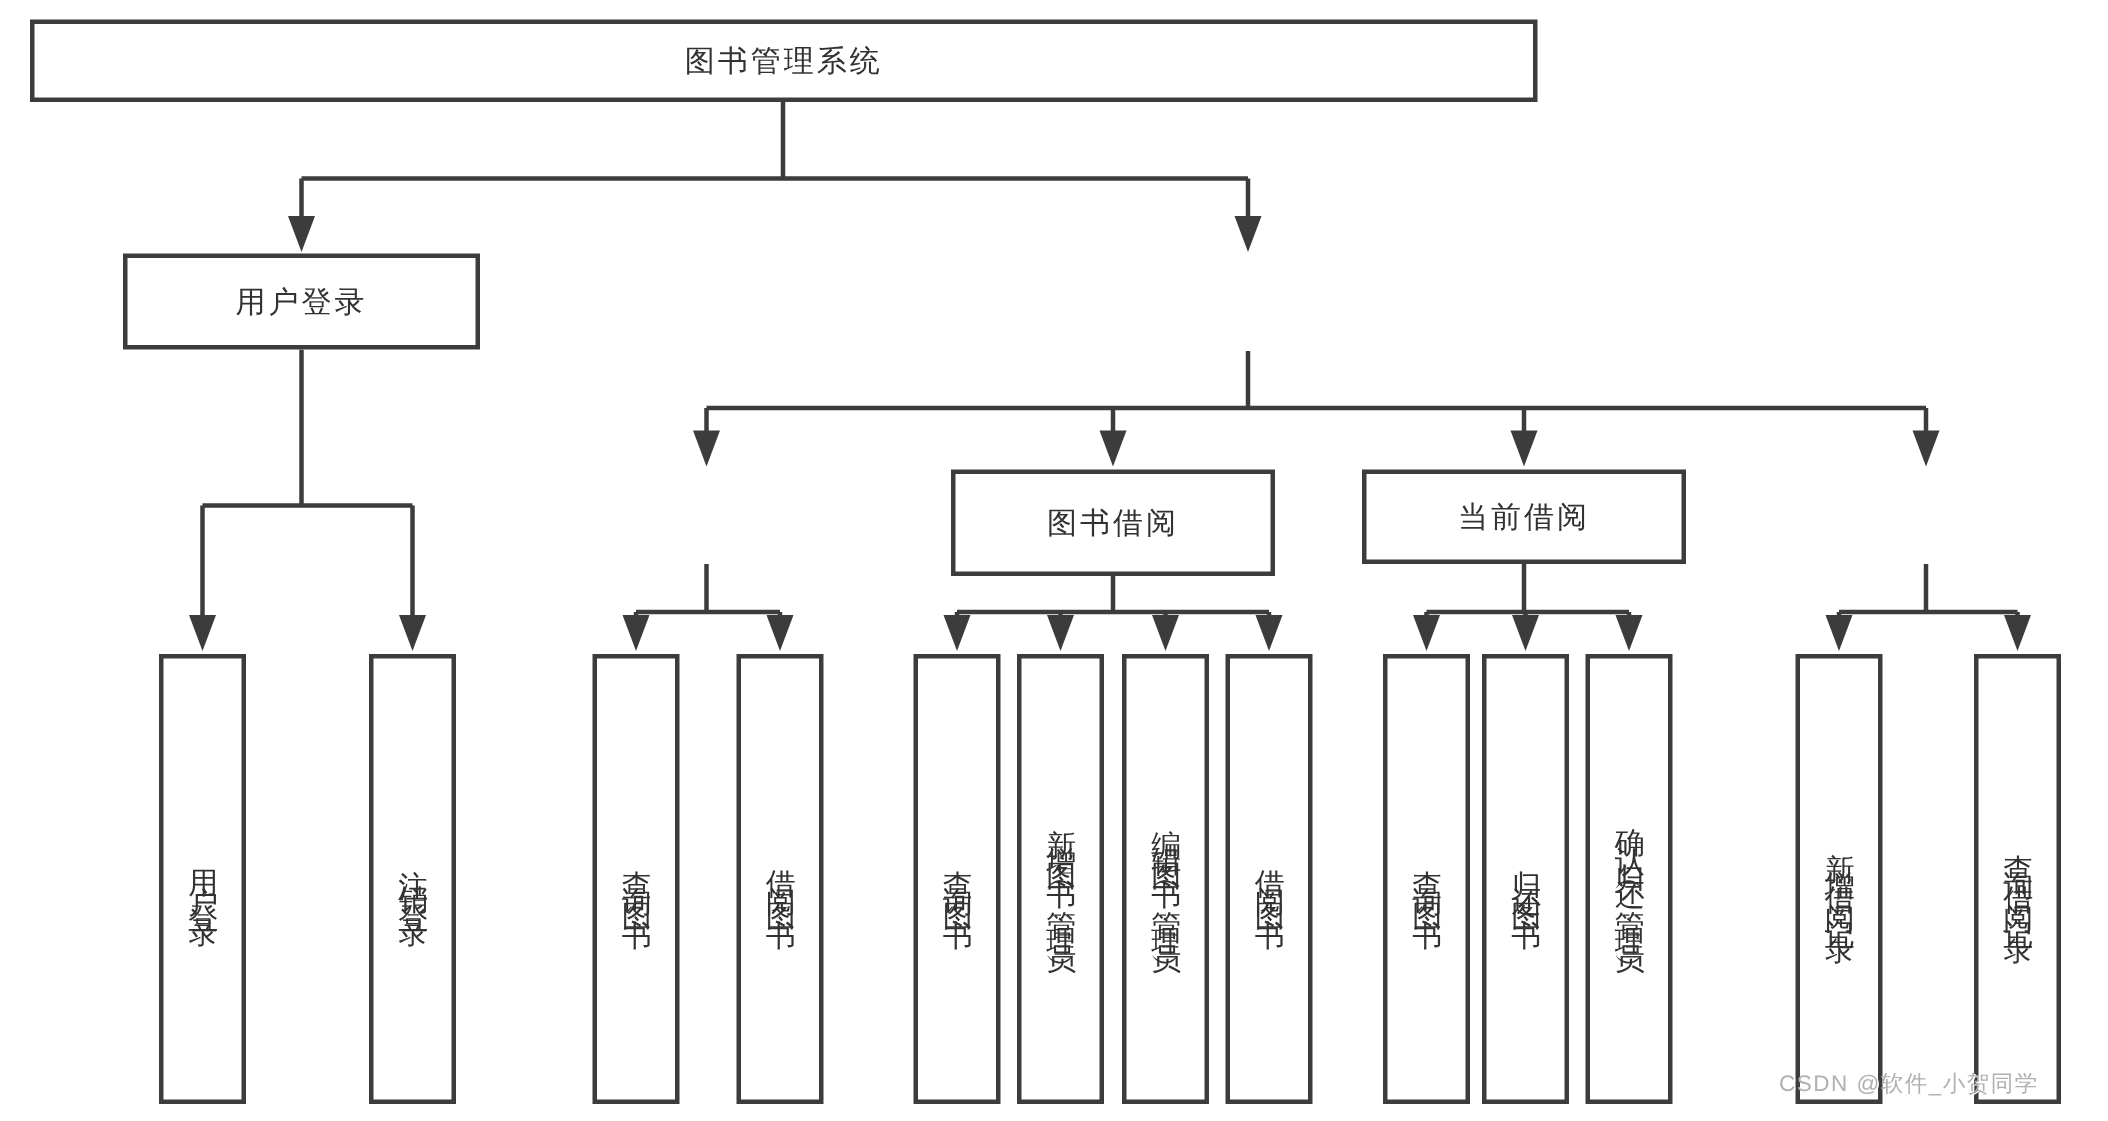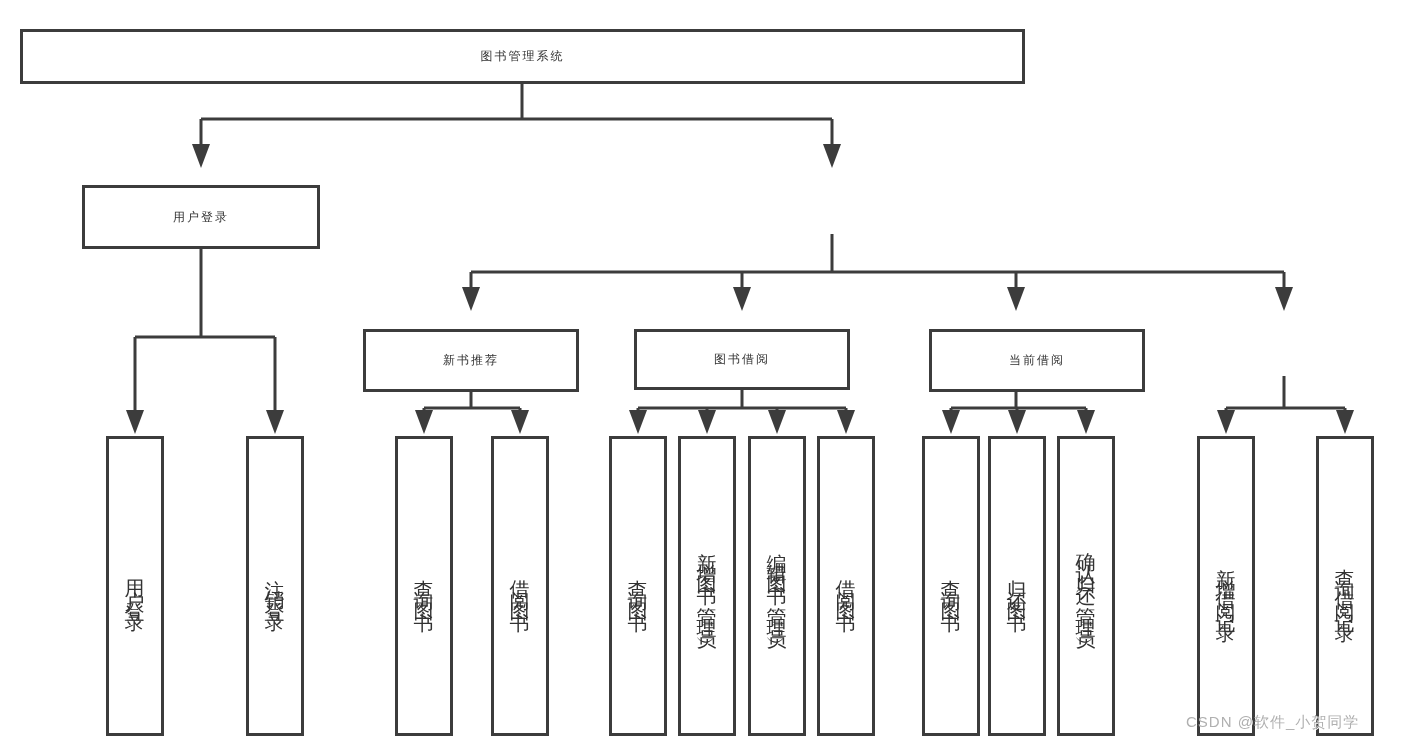--- a/index.html
+++ b/index.html
@@ -16,21 +16,21 @@
   }
   .wires{position:absolute;left:0;top:0;pointer-events:none;}
   .ln{stroke:var(--line);stroke-width:3;fill:none;}
   .ar{fill:var(--line);stroke:none;}
   .box{
     position:absolute;box-sizing:border-box;border:3px solid var(--border);
     background:#fff;color:var(--text);
     display:flex;align-items:center;justify-content:center;
     text-align:center;white-space:nowrap;
   }
-  .h{font-size:12px;letter-spacing:2px;margin-top:16px;}
+  .h{font-size:20px;letter-spacing:2px;}
   .v{
     writing-mode:vertical-rl;text-orientation:mixed;
     font-size:20px;letter-spacing:11px;line-height:1;
   }
   .watermark{
     position:absolute;left:1186px;top:713px;
     font-size:15px;letter-spacing:1px;color:var(--watermark);
     white-space:nowrap;text-shadow:1px 1px 0 #ffffff;
   }
 </style>
@@ -67,23 +67,22 @@
       <polygon class="ar" points="1077,410 1095,410 1086,434"></polygon>
       <polygon class="ar" points="1217,410 1235,410 1226,434"></polygon>
       <polygon class="ar" points="1336,410 1354,410 1345,434"></polygon>
     </g>
   </svg>
 
   <div class="box h" style="left:20px;top:13px;width:1005px;height:55px">图书管理系统</div>
 
   <div class="box h" style="left:82px;top:169px;width:238px;height:64px">用户登录</div>
 
-  <div class="box h" style="left:363px;top:313px;width:216px;height:63px">新书推荐</div>
-  <div class="box h" style="left:634px;top:313px;width:216px;height:61px">图书借阅</div>
-  <div class="box h" style="left:929px;top:313px;width:216px;height:63px">当前借阅</div>
+  <div class="box h" style="left:634px;top:313px;width:216px;height:71px">图书借阅</div>
+  <div class="box h" style="left:908px;top:313px;width:216px;height:63px">当前借阅</div>
 
   <div class="box v" style="left:106px;top:436px;width:58px;height:300px">用户登录</div>
   <div class="box v" style="left:246px;top:436px;width:58px;height:300px">注销登录</div>
 
   <div class="box v" style="left:395px;top:436px;width:58px;height:300px">查询图书</div>
   <div class="box v" style="left:491px;top:436px;width:58px;height:300px">借阅图书</div>
 
   <div class="box v" style="left:609px;top:436px;width:58px;height:300px">查询图书</div>
   <div class="box v" style="left:678px;top:436px;width:58px;height:300px">新增图书（管理员）</div>
   <div class="box v" style="left:748px;top:436px;width:58px;height:300px">编辑图书（管理员）</div>

